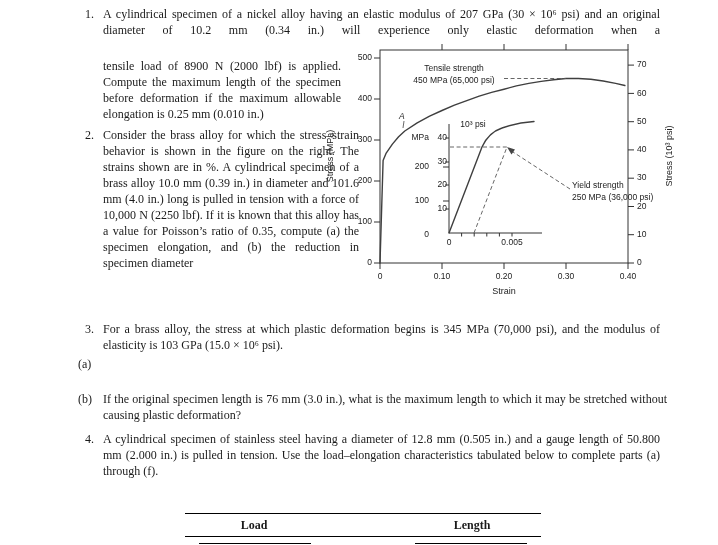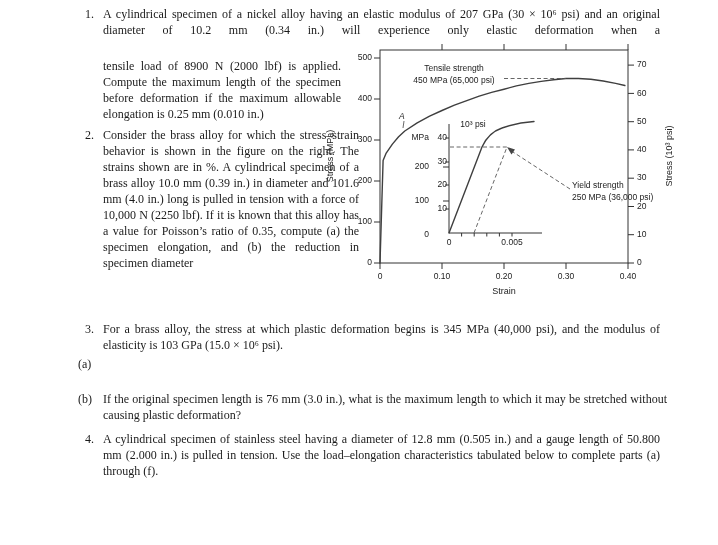--- a/index.html
+++ b/index.html
@@ -116,29 +116,39 @@
 
       <text class="ann" x="256" y="146">Yield strength</text>
       <text class="ann" x="256" y="158">250 MPa (36,000 psi)</text>
       <line class="dash" x1="254" y1="147" x2="197" y2="110"></line>
       <polygon points="191,105 199,107.5 195.5,112.5" fill="#444"></polygon>
     </svg>
   </div>
 
   <div class="block hang p3">
     <span class="pnum">3.</span>
-    <span>For a brass alloy, the stress at which plastic deformation begins is 345 MPa (40,000 psi), and the modulus of elasticity is 103 GPa (15.0 × 10⁶ psi).</span>
+    <span>For a brass alloy, the stress at which plastic deformation begins is 345 MPa (70,000 psi), and the modulus of elasticity is 103 GPa (15.0 × 10⁶ psi).</span>
   </div>
   <div class="block hang2 p3a">
     <span class="pnum">(a)</span>
   </div>
   <div class="block hang2 p3b">
     <span class="pnum">(b)</span>
     <span>If the original specimen length is 76 mm (3.0 in.), what is the maximum length to which it may be stretched without causing plastic deformation?</span>
   </div>
 
   <div class="block hang p4">
     <span class="pnum">4.</span>
     <span>A cylindrical specimen of stainless steel having a diameter of 12.8 mm (0.505 in.) and a gauge length of 50.800 mm (2.000 in.) is pulled in tension. Use the load–elongation characteristics tabulated below to complete parts (a) through (f).</span>
   </div>
 
+  <div class="table">
+    <div class="thead">
+      <div class="th">Load</div>
+      <div class="th">Length</div>
+    </div>
+    <div class="trow-partial">
+      <div class="cell-line"></div>
+      <div class="cell-line"></div>
+    </div>
+  </div>
 
 </div>
 
 </body></html>

